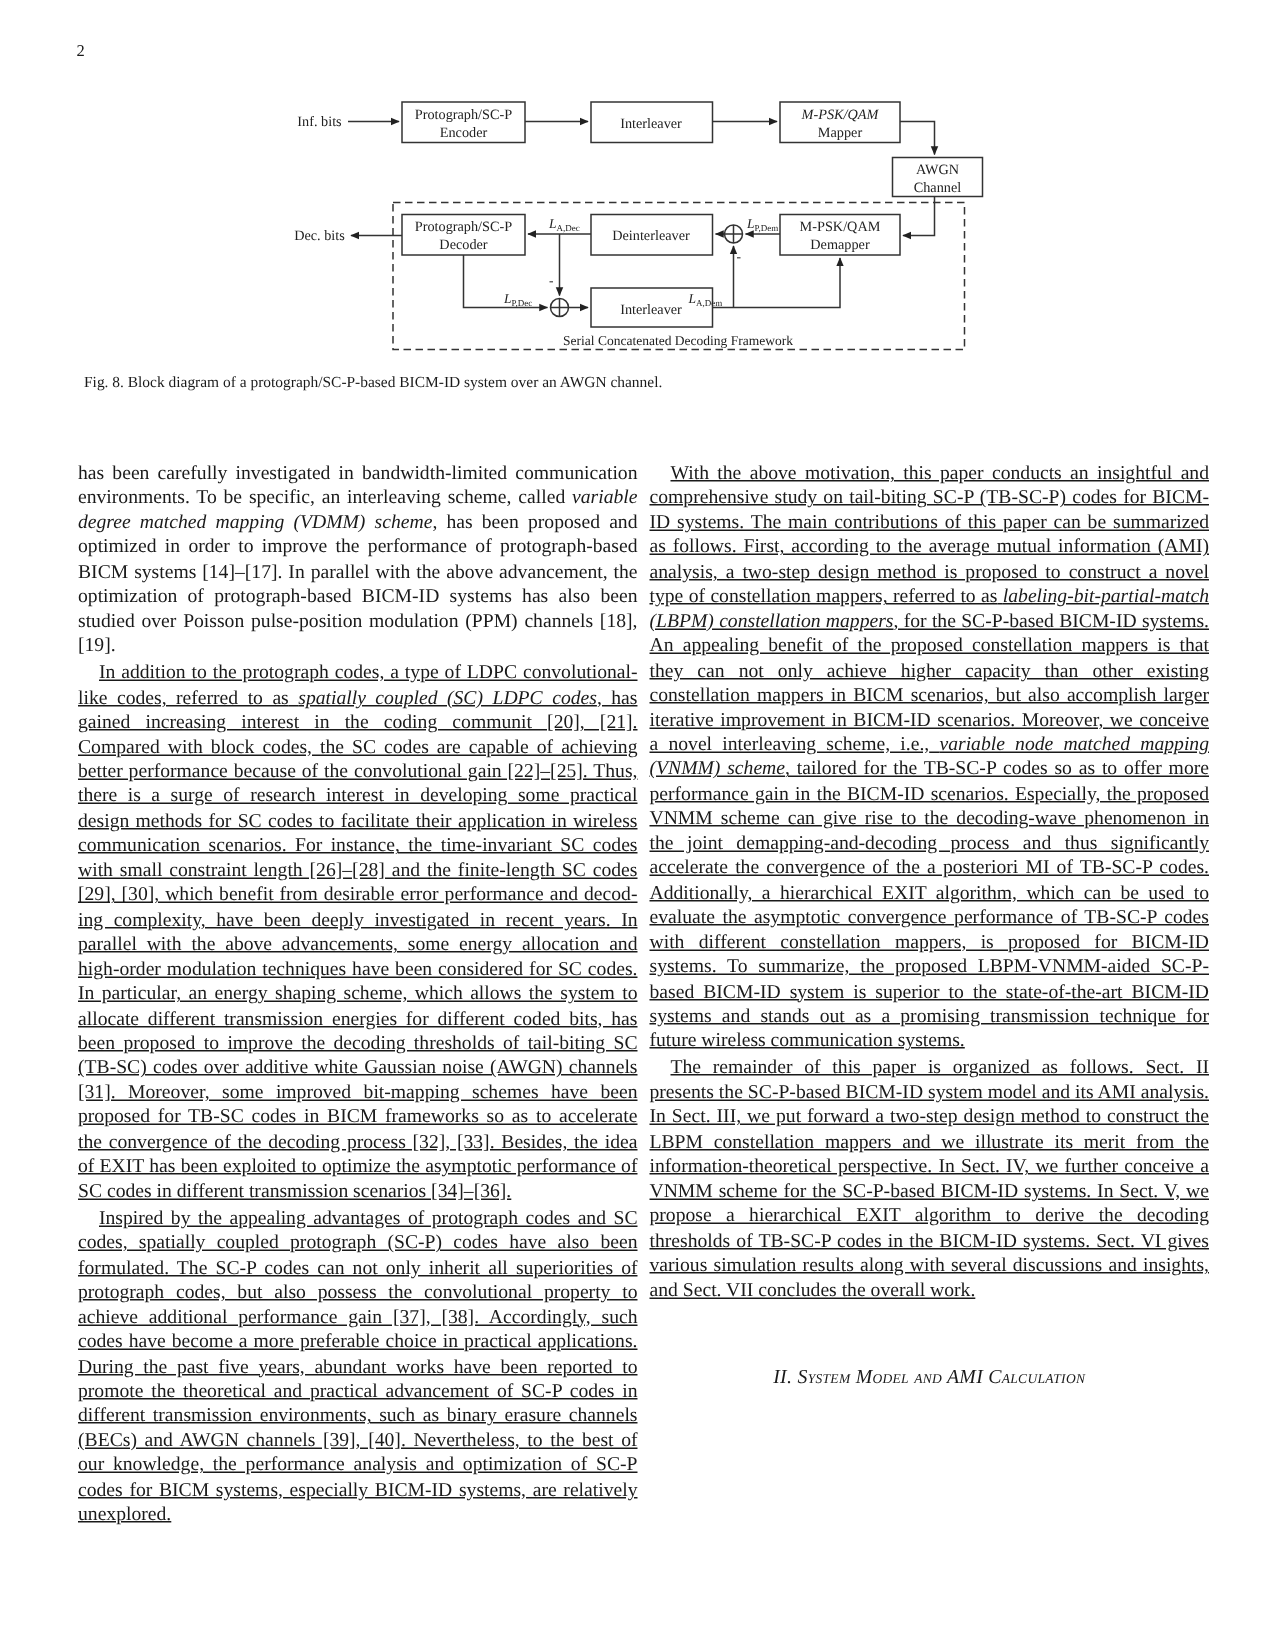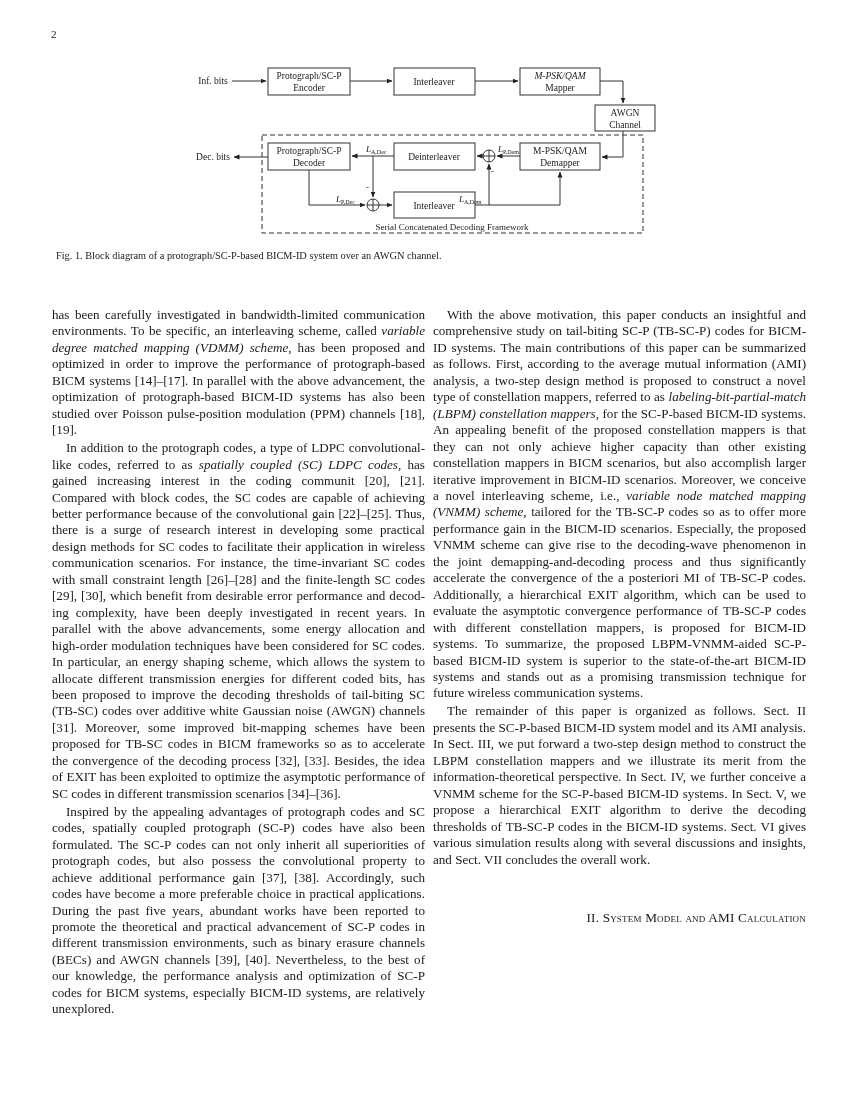--- a/index.html
+++ b/index.html
@@ -8,23 +8,23 @@
   .page-num { position: absolute; left: 51px; top: 28px; font-size: 11px; }
   .figure { position: absolute; left: 0; top: 0; width: 710px; height: 240px; }
   .figure svg { position: absolute; left: 0; top: 0; }
   .figure svg text { font-family: "Liberation Serif", serif; fill: #222; }
   .caption { position: absolute; left: 56px; top: 250px; font-size: 10.3px; white-space: nowrap; }
   .col { position: absolute; top: 307px; width: 373px; font-size: 13.1px; line-height: 16.45px;
          text-align: justify; hyphens: manual; }
   .col.left { left: 52px; }
   .col.right { left: 433px; }
   .col p { margin: 0 0 1.6px 0; text-indent: 0; }
-  .col p.ind { text-indent: 14px; }
+  .col p.ind { text-indent: 14px; text-decoration: underline; }
   .col em { font-style: italic; }
-  .sec-head { text-align: right; font-size: 13.2px; margin: 42px 0 11px 0; letter-spacing: 0.2px; }
+  .sec-head { text-align: center; font-size: 13.2px; margin: 42px 0 11px 0; letter-spacing: 0.2px; font-style: italic; }
   .sc { font-variant: small-caps; }
 </style>
 </head>
 <body>
 
 <div class="page-num">2</div>
 
 <div class="figure">
   <svg width="850" height="240" viewBox="0 0 850 240" xmlns="http://www.w3.org/2000/svg">
     <defs>
@@ -101,21 +101,21 @@
       <text x="498" y="152"><tspan>L</tspan><tspan font-size="6" font-style="normal" dy="2">P,Dem</tspan></text>
       <text x="459" y="202"><tspan>L</tspan><tspan font-size="6" font-style="normal" dy="2">A,Dem</tspan></text>
     </g>
     <g font-size="9">
       <text x="366" y="190">-</text>
       <text x="491" y="174">-</text>
     </g>
   </svg>
 </div>
 
-<div class="caption">Fig. 1.  Block diagram of a protograph/SC-P-based BICM-ID system over an AWGN channel.</div>
+<div class="caption">Fig. 8.  Block diagram of a protograph/SC-P-based BICM-ID system over an AWGN channel.</div>
 
 <div class="col left">
   <p><span>has been carefully investigated in bandwidth-limited communica­tion environments. To be specific, an interleaving scheme, called</span> <em>variable degree matched mapping (VDMM) scheme</em><span>, has been proposed and optimized in order to improve the performance of protograph-based BICM systems [14]–[17]. In parallel with the above advancement, the optimization of protograph-based BICM-ID systems has also been studied over Poisson pulse-position modulation (PPM) channels [18], [19].</span></p>
   <p class="ind"><span>In addition to the protograph codes, a type of LDPC convolutional-like codes, referred to as</span> <em>spatially coupled (SC) LDPC codes</em><span>, has gained increasing interest in the coding com­munit [20], [21]. Compared with block codes, the SC codes are capable of achieving better performance because of the convolutional gain [22]–[25]. Thus, there is a surge of research interest in developing some practical design methods for SC codes to facilitate their application in wireless communication scenarios. For instance, the time-invariant SC codes with small constraint length [26]–[28] and the finite-length SC codes [29], [30], which benefit from desirable error performance and decod­ing complexity, have been deeply investigated in recent years. In parallel with the above advancements, some energy allocation and high-order modulation techniques have been considered for SC codes. In particular, an energy shaping scheme, which allows the system to allocate different transmission energies for different coded bits, has been proposed to improve the decoding thresholds of tail-biting SC (TB-SC) codes over additive white Gaussian noise (AWGN) channels [31]. Moreover, some improved bit-mapping schemes have been proposed for TB-SC codes in BICM frameworks so as to accelerate the convergence of the decoding process [32], [33]. Besides, the idea of EXIT has been exploited to optimize the asymptotic performance of SC codes in different transmission scenarios [34]–[36].</span></p>
   <p class="ind">Inspired by the appealing advantages of protograph codes and SC codes, spatially coupled protograph (SC-P) codes have also been formulated. The SC-P codes can not only inherit all superiorities of protograph codes, but also possess the convolu­tional property to achieve additional performance gain [37], [38]. Accordingly, such codes have become a more preferable choice in practical applications. During the past five years, abundant works have been reported to promote the theoretical and practical ad­vancement of SC-P codes in different transmission environments, such as binary erasure channels (BECs) and AWGN channels [39], [40]. Nevertheless, to the best of our knowledge, the performance analysis and optimization of SC-P codes for BICM systems, especially BICM-ID systems, are relatively unexplored.</p>
 </div>
 
 <div class="col right">
   <p class="ind"><span>With the above motivation, this paper conducts an insightful and comprehensive study on tail-biting SC-P (TB-SC-P) codes for BICM-ID systems. The main contributions of this paper can be summarized as follows. First, according to the average mutual information (AMI) analysis, a two-step design method is proposed to construct a novel type of constellation mappers, referred to as</span> <em>labeling-bit-partial-match (LBPM) constellation mappers</em><span>, for the SC-P-based BICM-ID systems. An appealing benefit of the proposed constellation mappers is that they can not only achieve higher capacity than other existing constellation mappers in BICM scenarios, but also accomplish larger iterative improvement in BICM-ID scenarios. Moreover, we conceive a novel interleaving scheme, i.e.,</span> <em>variable node matched mapping (VNMM) scheme</em><span>, tailored for the TB-SC-P codes so as to offer more performance gain in the BICM-ID scenarios. Especially, the proposed VNMM scheme can give rise to the decoding-wave phenomenon in the joint demapping-and-decoding process and thus significantly accelerate the convergence of the a pos­teriori MI of TB-SC-P codes. Additionally, a hierarchical EXIT algorithm, which can be used to evaluate the asymptotic conver­gence performance of TB-SC-P codes with different constellation mappers, is proposed for BICM-ID systems. To summarize, the proposed LBPM-VNMM-aided SC-P-based BICM-ID system is superior to the state-of-the-art BICM-ID systems and stands out as a promising transmission technique for future wireless communication systems.</span></p>
   <p class="ind">The remainder of this paper is organized as follows. Sect. II presents the SC-P-based BICM-ID system model and its AMI analysis. In Sect. III, we put forward a two-step design method to construct the LBPM constellation mappers and we illustrate its merit from the information-theoretical perspective. In Sect. IV, we further conceive a VNMM scheme for the SC-P-based BICM-ID systems. In Sect. V, we propose a hierarchical EXIT algorithm to derive the decoding thresholds of TB-SC-P codes in the BICM-ID systems. Sect. VI gives various simulation results along with several discussions and insights, and Sect. VII concludes the overall work.</p>

